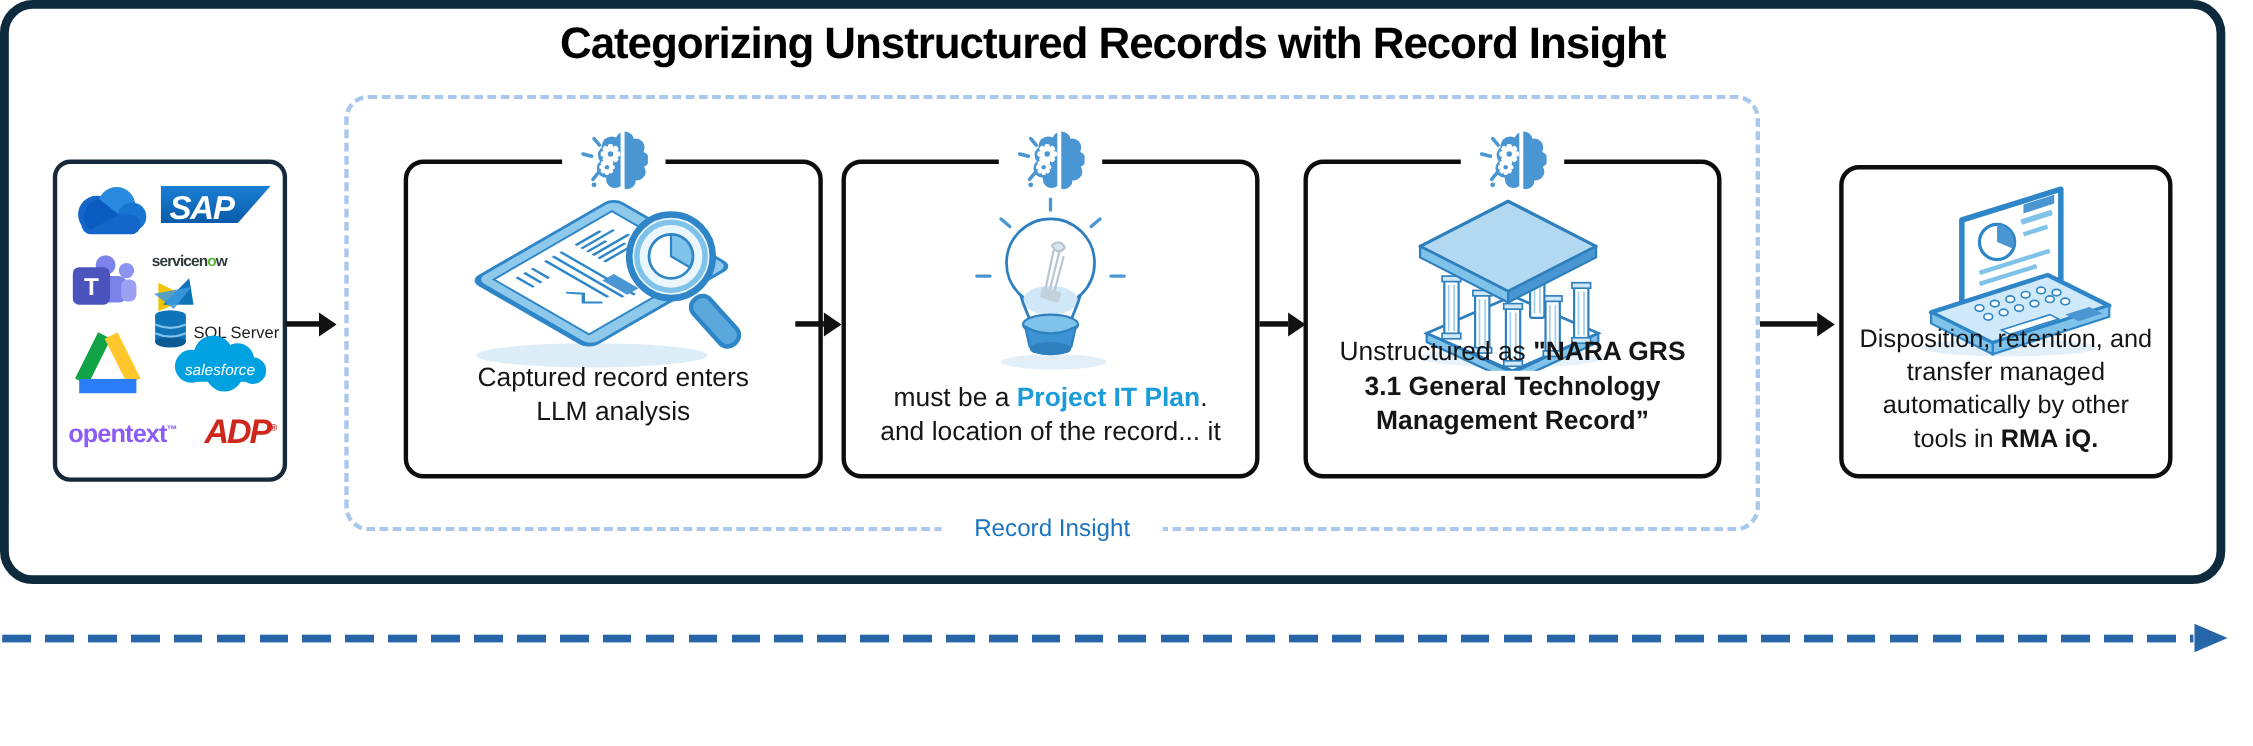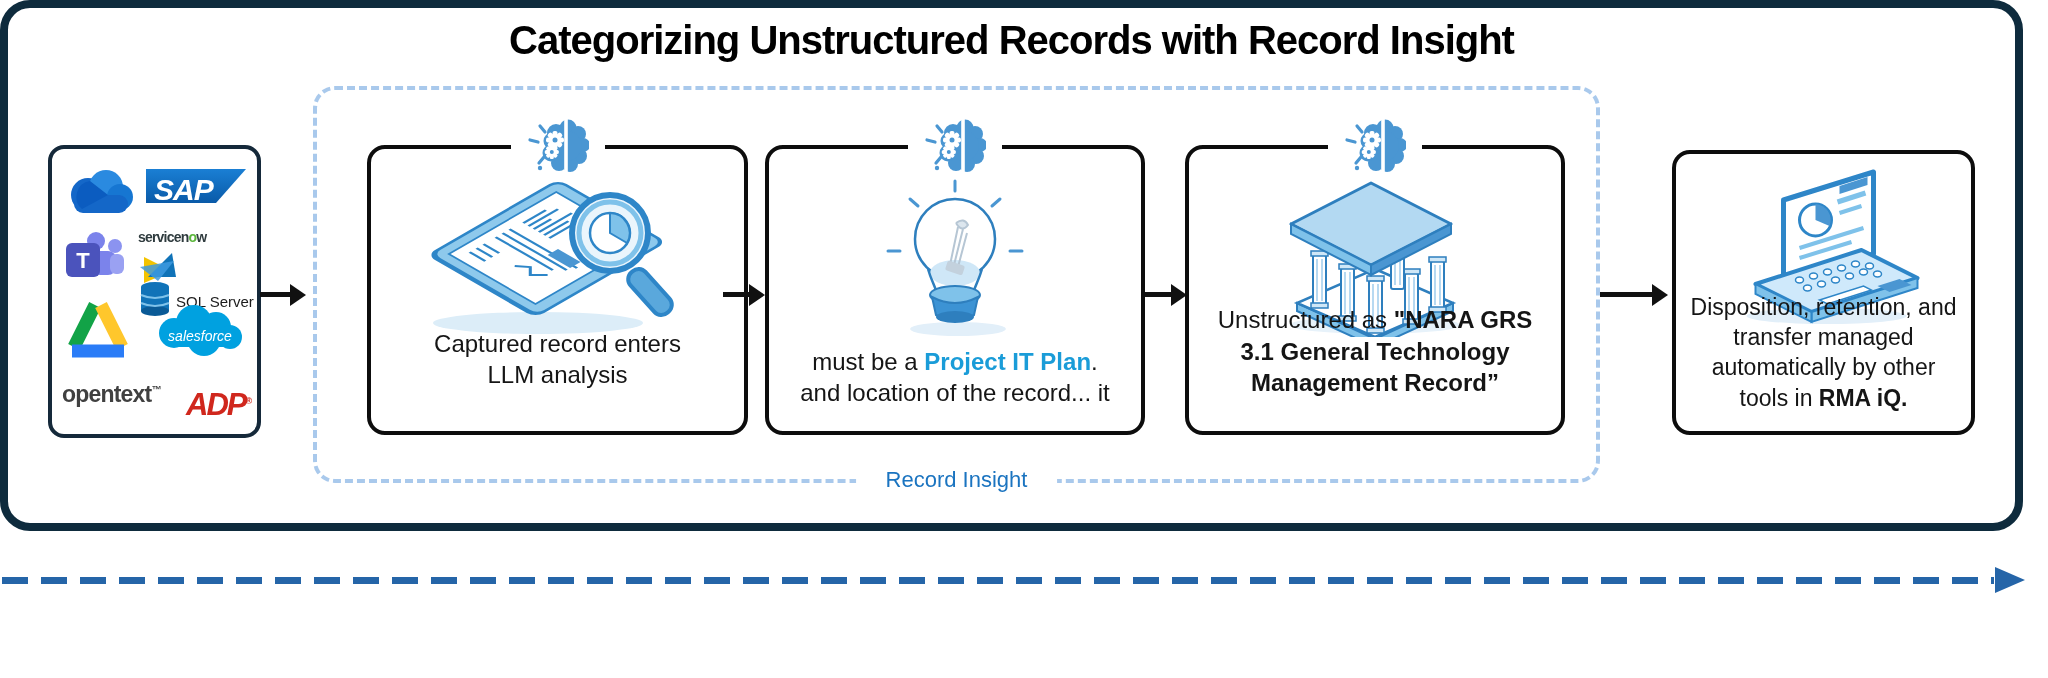--- a/index.html
+++ b/index.html
@@ -10,23 +10,23 @@
          font-size:40px;font-weight:bold;letter-spacing:-1px;color:#000;}
   
   .logos-box{position:absolute;left:48px;top:145px;width:213px;height:293px;box-sizing:border-box;
              border:4px solid #15293a;border-radius:16px;background:#fff;}
   .logo{position:absolute;}
   .sap-chip{width:100px;height:34px;clip-path:polygon(0 0,100% 0,70% 100%,0 100%);
             background:linear-gradient(180deg,#1a7fd4,#0a5aa8);color:#fff;font-weight:bold;font-style:italic;
             font-size:30px;line-height:42px;padding-left:8px;box-sizing:border-box;letter-spacing:-1px;}
   .snow{font-size:14px;font-weight:bold;color:#2f3b3e;letter-spacing:-0.8px;}
   .snow .o{color:#5bb63c;}
-  .opentext{font-size:23px;font-weight:bold;color:#404040;letter-spacing:-0.8px;}
+  .opentext{font-size:23px;font-weight:bold;color:#8b5cf6;letter-spacing:-0.8px;}
   .opentext sup{font-size:10px;}
-  .adp{font-size:31px;font-weight:800;font-style:italic;color:#d0271d;letter-spacing:-2px;margin-top:12px;}
+  .adp{font-size:31px;font-weight:800;font-style:italic;color:#d0271d;letter-spacing:-2px;}
   .adp sup{font-size:9px;font-style:normal;}
   
   .ri-region{position:absolute;left:313px;top:86px;width:1287px;height:397px;box-sizing:border-box;
              border:4px dashed #a9c9ec;border-radius:22px;}
   .ri-label{position:absolute;left:50%;bottom:0;transform:translate(-50%,54%);background:#fff;
             padding:2px 30px;font-size:22px;color:#1b74c0;white-space:nowrap;}
   
   .step{position:absolute;box-sizing:border-box;background:#fff;border:4px solid #0d0d0d;border-radius:18px;}
   .s1{left:342px;top:145px;width:381px;height:290px;margin-left:25px;}
   .s2{left:765px;top:145px;width:380px;height:290px;}

